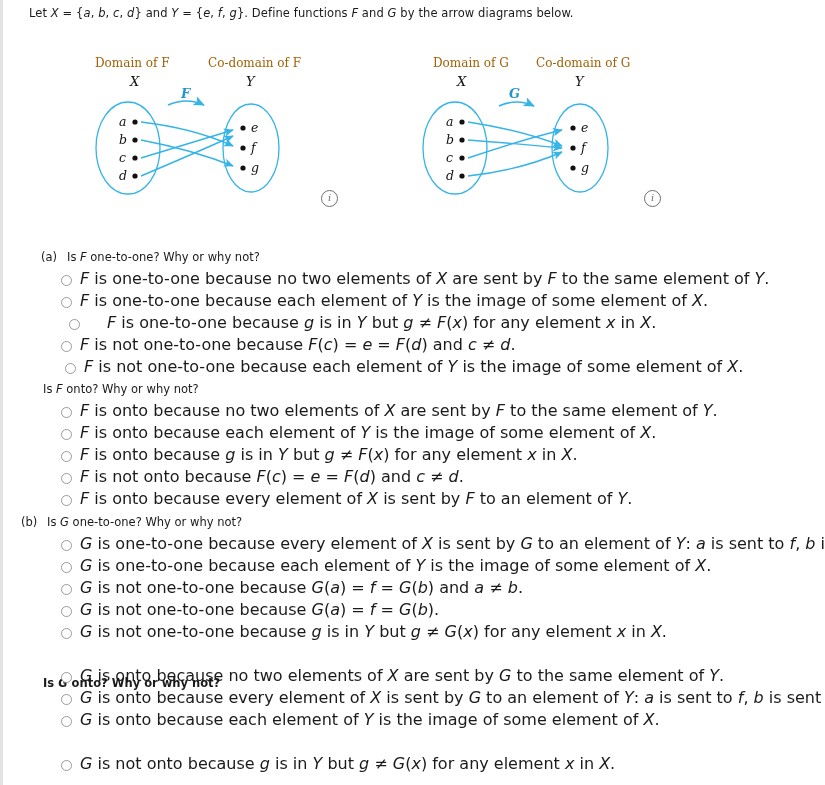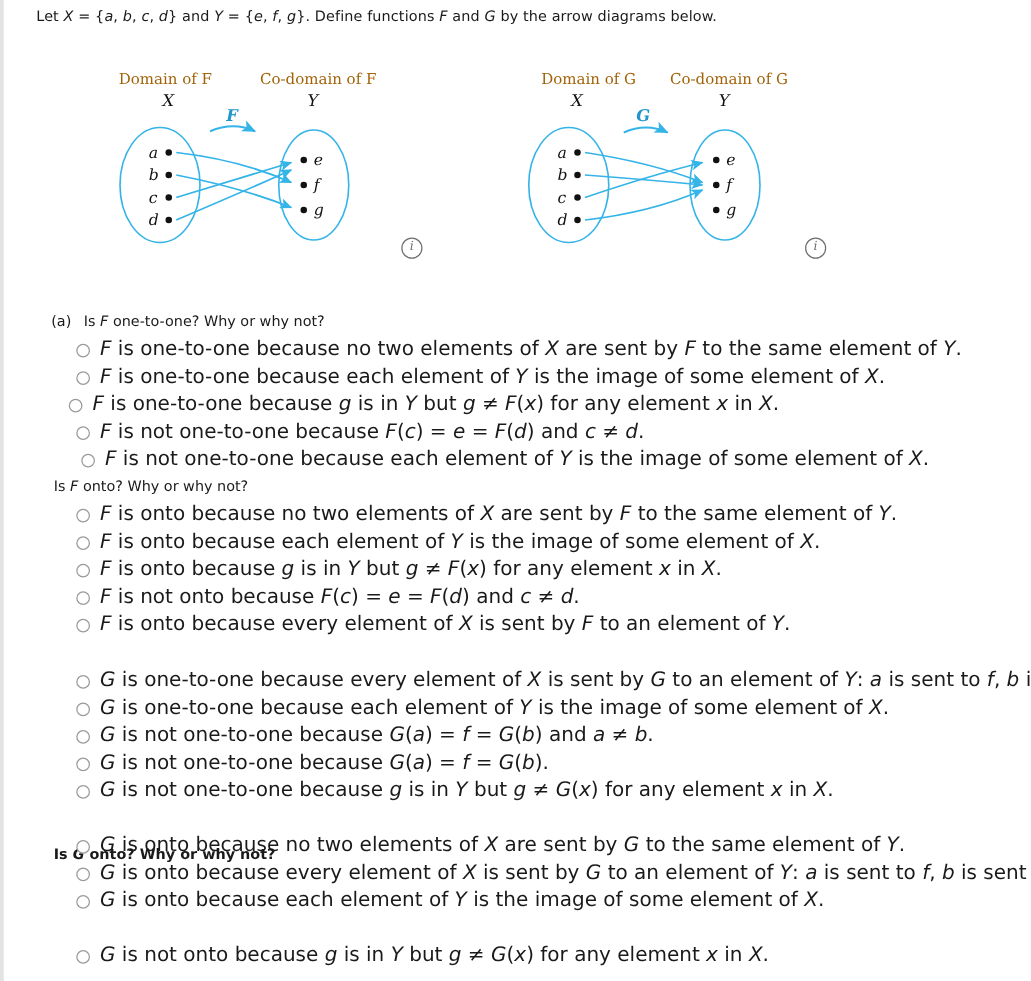--- a/index.html
+++ b/index.html
@@ -161,21 +161,21 @@
     <span class="lbl">(a)</span><span>Is <i>F</i> one-to-one? Why or why not?</span>
   </div>
   <div class="opt" style="left:58px;top:272px;">
       <span class="radio"></span>
       <span class="txt"><i>F</i> is one-to-one because no two elements of <i>X</i> are sent by <i>F</i> to the same element of <i>Y</i>.</span>
     </div>
   <div class="opt" style="left:58px;top:294px;">
       <span class="radio"></span>
       <span class="txt"><i>F</i> is one-to-one because each element of <i>Y</i> is the image of some element of <i>X</i>.</span>
     </div>
-  <div class="opt" style="left:52px;top:316px;">
+  <div class="opt" style="left:66px;top:316px;gap:19px;">
       <span class="radio"></span>
       <span class="txt"><i>F</i> is one-to-one because <i>g</i> is in <i>Y</i> but <i>g</i> ≠ <i>F</i>(<i>x</i>) for any element <i>x</i> in <i>X</i>.</span>
     </div>
   <div class="opt" style="left:58px;top:338px;">
       <span class="radio"></span>
       <span class="txt"><i>F</i> is not one-to-one because <i>F</i>(<i>c</i>) = <i>e</i> = <i>F</i>(<i>d</i>) and <i>c</i> ≠ <i>d</i>.</span>
     </div>
   <div class="opt" style="left:62px;top:360px;">
       <span class="radio"></span>
       <span class="txt"><i>F</i> is not one-to-one because each element of <i>Y</i> is the image of some element of <i>X</i>.</span>
@@ -196,20 +196,23 @@
     </div>
   <div class="opt" style="left:58px;top:470px;">
       <span class="radio"></span>
       <span class="txt"><i>F</i> is not onto because <i>F</i>(<i>c</i>) = <i>e</i> = <i>F</i>(<i>d</i>) and <i>c</i> ≠ <i>d</i>.</span>
     </div>
   <div class="opt" style="left:58px;top:492px;">
       <span class="radio"></span>
       <span class="txt"><i>F</i> is onto because every element of <i>X</i> is sent by <i>F</i> to an element of <i>Y</i>.</span>
     </div>
 
+  <div class="qpart" style="left:18px;top:515px;">
+    <span class="lbl">(b)</span><span>Is <i>G</i> one-to-one? Why or why not?</span>
+  </div>
   <div class="opt" style="left:58px;top:537px;">
       <span class="radio"></span>
       <span class="txt"><i>G</i> is one-to-one because every element of <i>X</i> is sent by <i>G</i> to an element of <i>Y</i>: <i>a</i> is sent to <i>f</i>, <i>b</i> is sent to <i>f</i>, <i>c</i> is sent to <i>e</i>, and <i>d</i> is sent to .</span>
     </div>
   <div class="opt" style="left:58px;top:559px;">
       <span class="radio"></span>
       <span class="txt"><i>G</i> is one-to-one because each element of <i>Y</i> is the image of some element of <i>X</i>.</span>
     </div>
   <div class="opt" style="left:58px;top:581px;">
       <span class="radio"></span>

